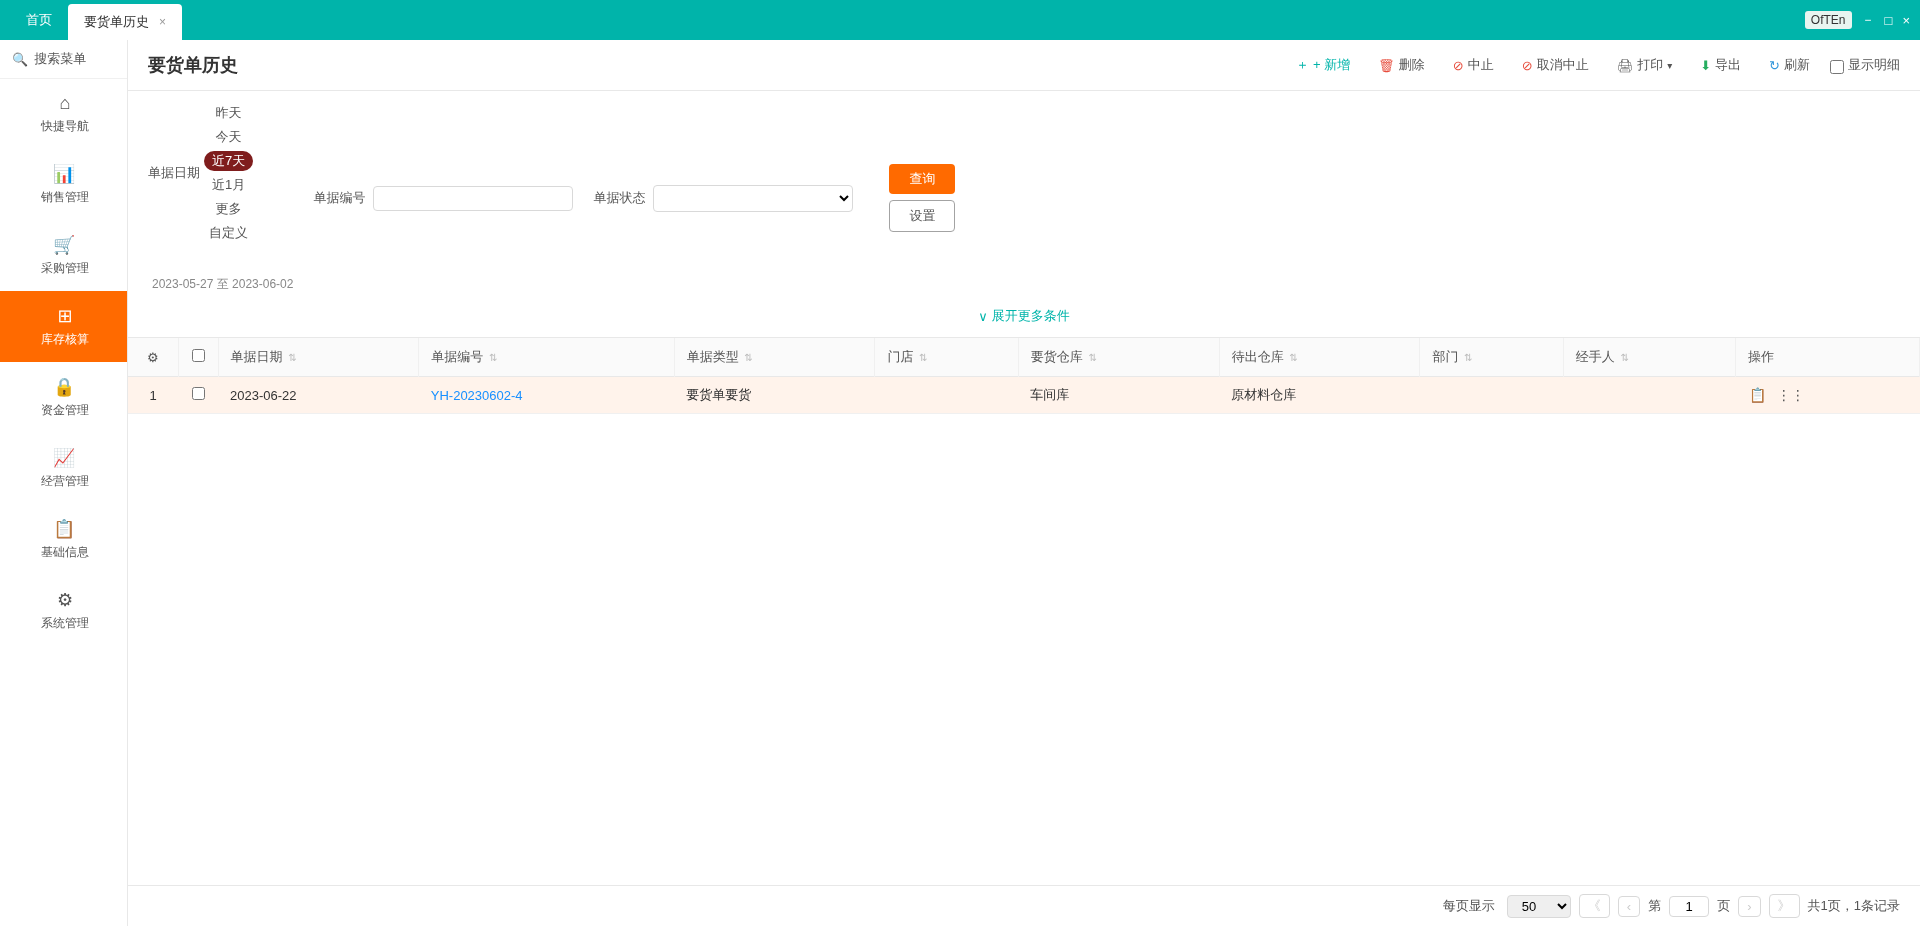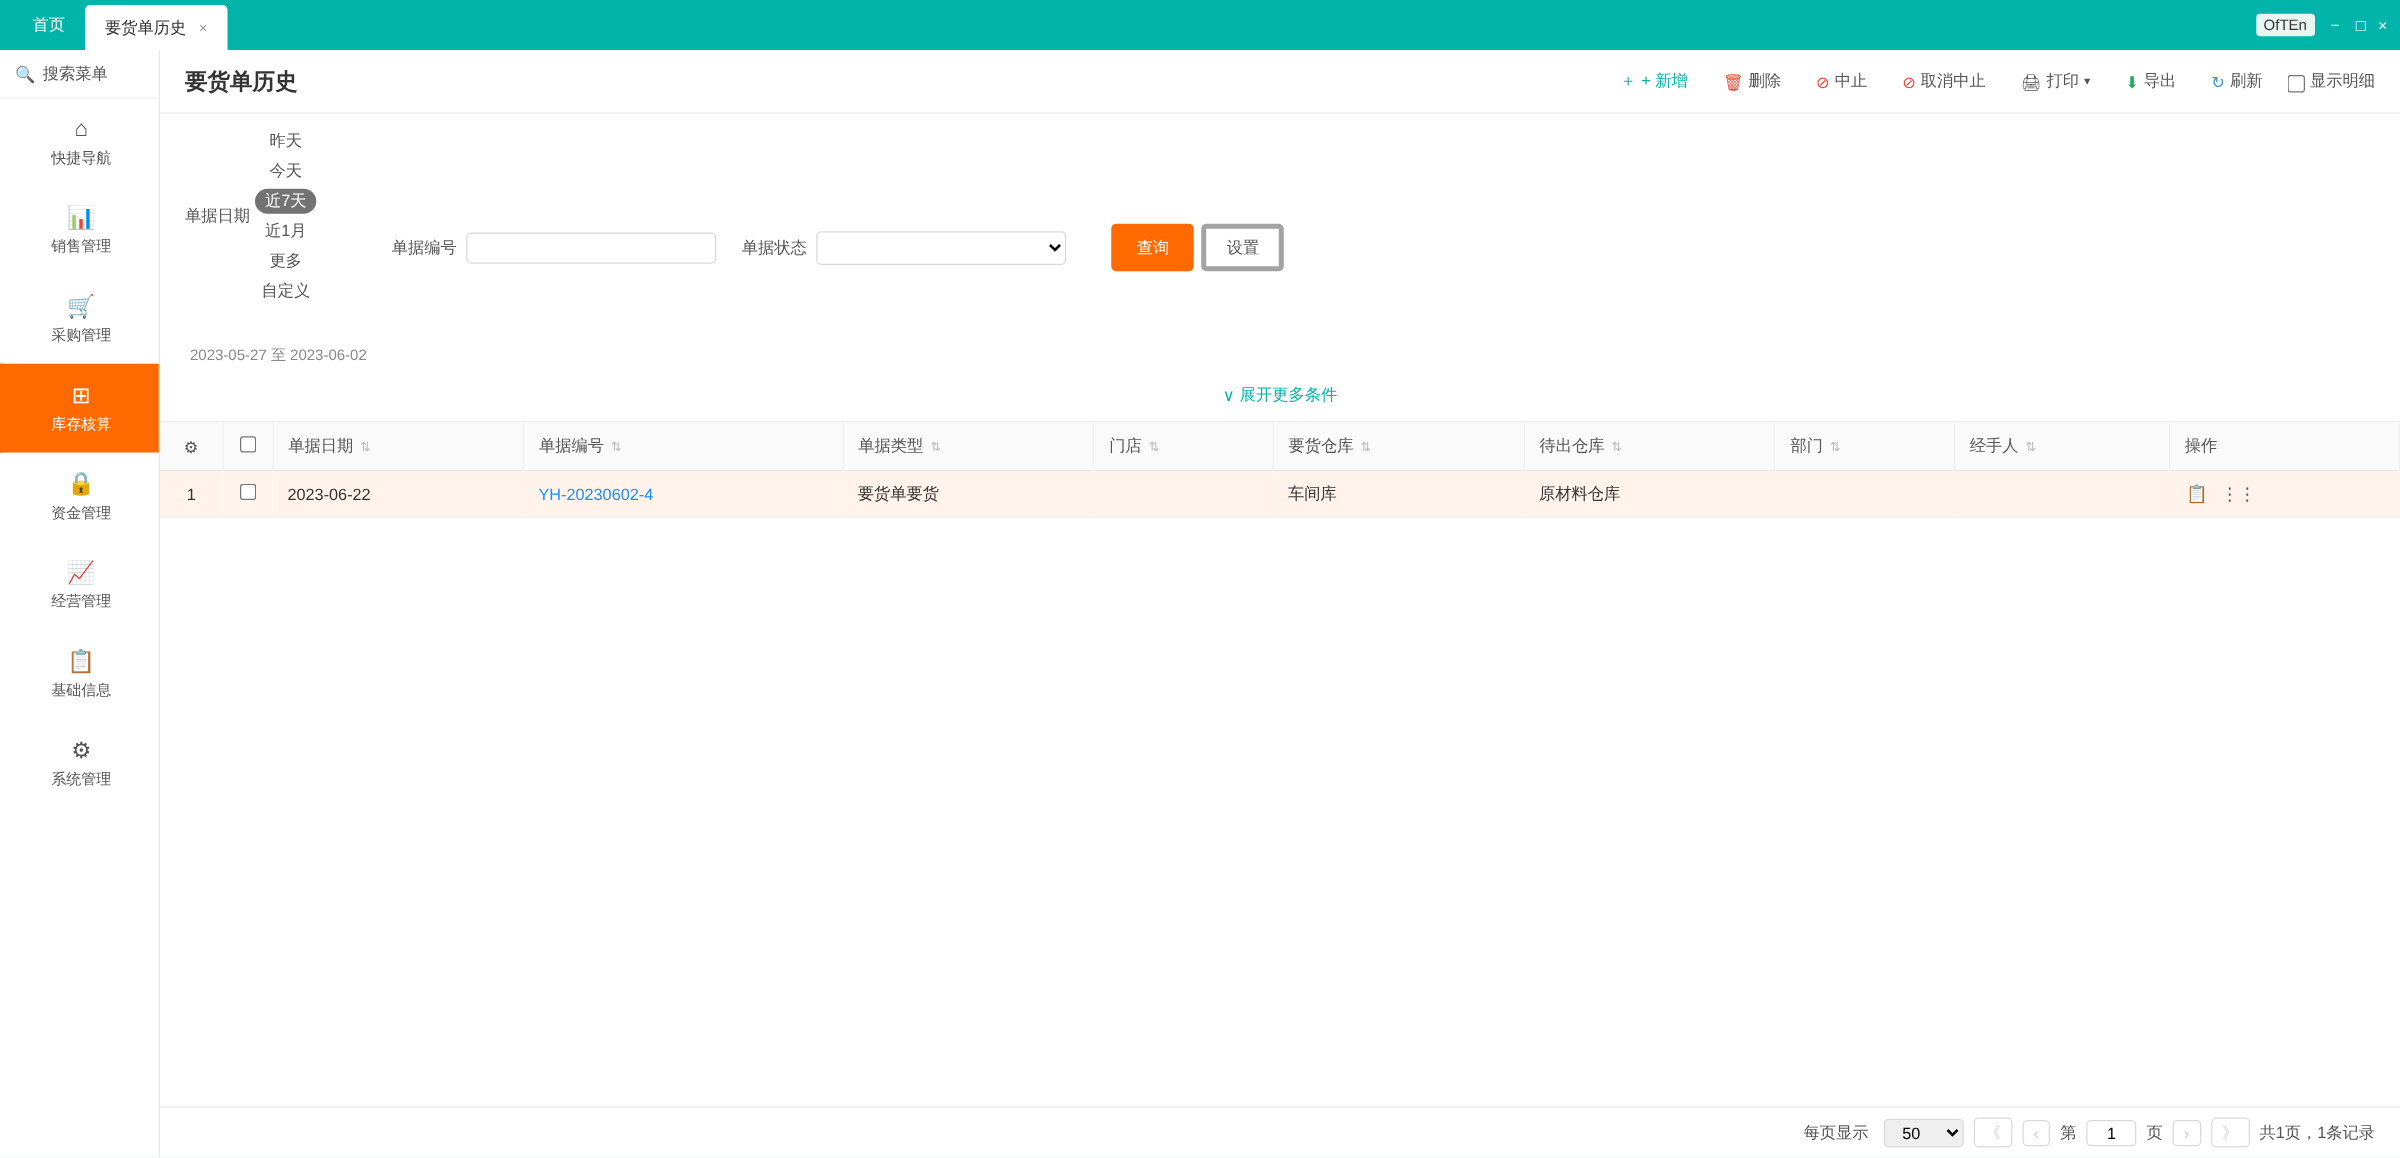--- a/index.html
+++ b/index.html
@@ -39,28 +39,28 @@
     .checkbox-display { display: flex; align-items: flex-end; gap: 4px; cursor: pointer; font-size: 13px; color: #555; }
     .checkbox-display input { width: 14px; height: 14px; }
 
     
     .filter-area { background: #fff; padding: 12px 20px; border-bottom: 1px solid #e8e8e8; flex-shrink: 0; }
     .filter-row { display: flex; align-items: center; gap: 20px; flex-wrap: wrap; }
     .filter-group { display: flex; align-items: center; gap: 8px; }
     .filter-label { color: #555; font-size: 13px; white-space: nowrap; }
     .date-quick-btns { display: flex; gap: 4px; align-items: center; flex-direction: column; }
     .date-btn { cursor: pointer; color: #555; font-size: 13px; padding: 1px 4px; }
-    .date-btn.active { background: #737373; color: #fff; border-radius: 10px; padding: 1px 8px; }
+    .date-btn.active { background: #7f1d1d; color: #fff; border-radius: 10px; padding: 1px 8px; }
     .date-range { color: #555; font-size: 12px; margin-left: 4px; }
     .filter-input { border: 1px solid #d9d9d9; border-radius: 4px; padding: 4px 8px; font-size: 13px; width: 200px; outline: none; }
     .filter-select { border: 1px solid #d9d9d9; border-radius: 4px; padding: 4px 8px; font-size: 13px; width: 200px; outline: none; background: #fff; cursor: pointer; }
     .expand-btn { display: flex; align-items: center; gap: 4px; cursor: pointer; color: #00b4aa; font-size: 13px; margin-top: 8px; }
     .query-btn { background: #ff6a00; color: #fff; border: none; border-radius: 4px; padding: 6px 20px; cursor: pointer; font-size: 13px; }
-    .setting-btn { background: #fff; color: #555; border: 4px solid #a3a3a3; border-radius: 4px; padding: 6px 16px; cursor: pointer; font-size: 13px; }
-    .filter-actions { display: flex; flex-direction: row; gap: 6px; margin-left: 16px; }
+    .setting-btn { background: #fff; color: #555; border: 1px solid #a3a3a3; border-radius: 4px; padding: 6px 16px; cursor: pointer; font-size: 13px; }
+    .filter-actions { display: flex; flex-direction: column; gap: 6px; margin-left: 16px; }
 
     
     .table-container { flex: 1; overflow: auto; background: #fff; margin: 0; }
     table { width: 100%; border-collapse: collapse; font-size: 13px; }
     thead tr { background: #fafafa; border-bottom: 1px solid #e8e8e8; }
     thead th { padding: 10px 12px; text-align: left; color: #555; font-weight: normal; border-right: 1px solid #f0f0f0; white-space: nowrap; }
     thead th:first-child { width: 50px; text-align: center; }
     tbody tr { border-bottom: 1px solid #f0f0f0; }
     tbody tr.selected { background: #fff3eb; }
     tbody td { padding: 8px 12px; color: #333; }

